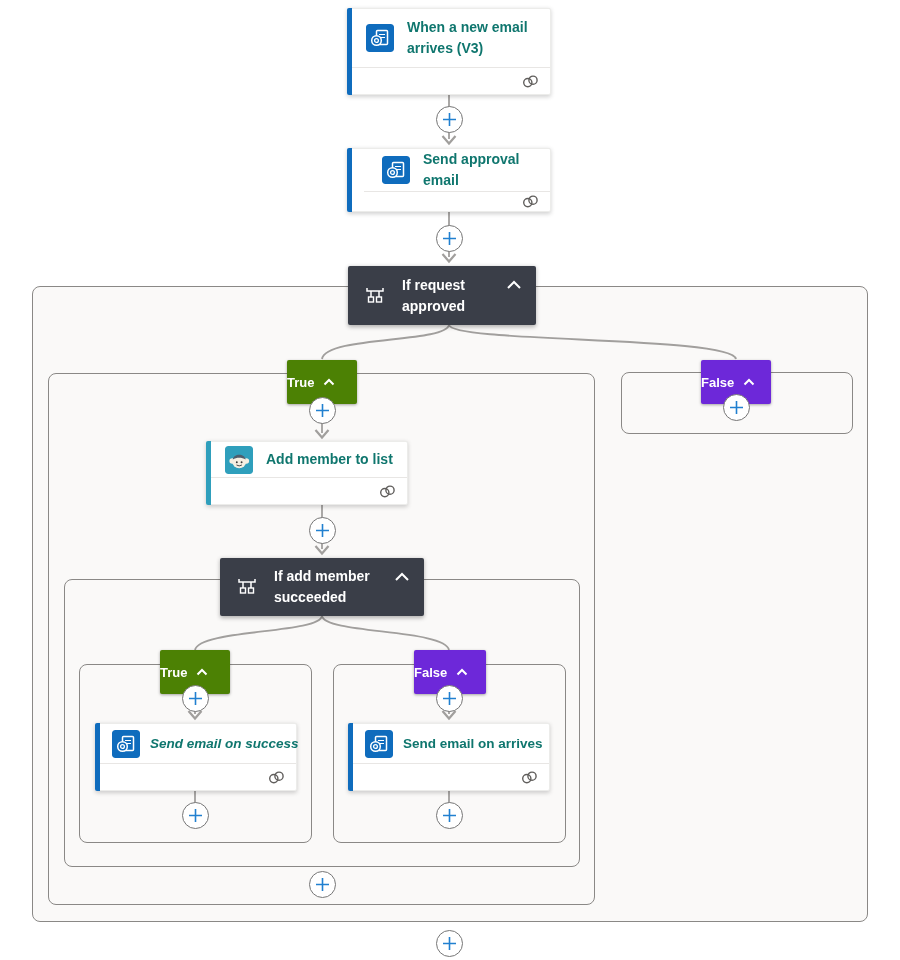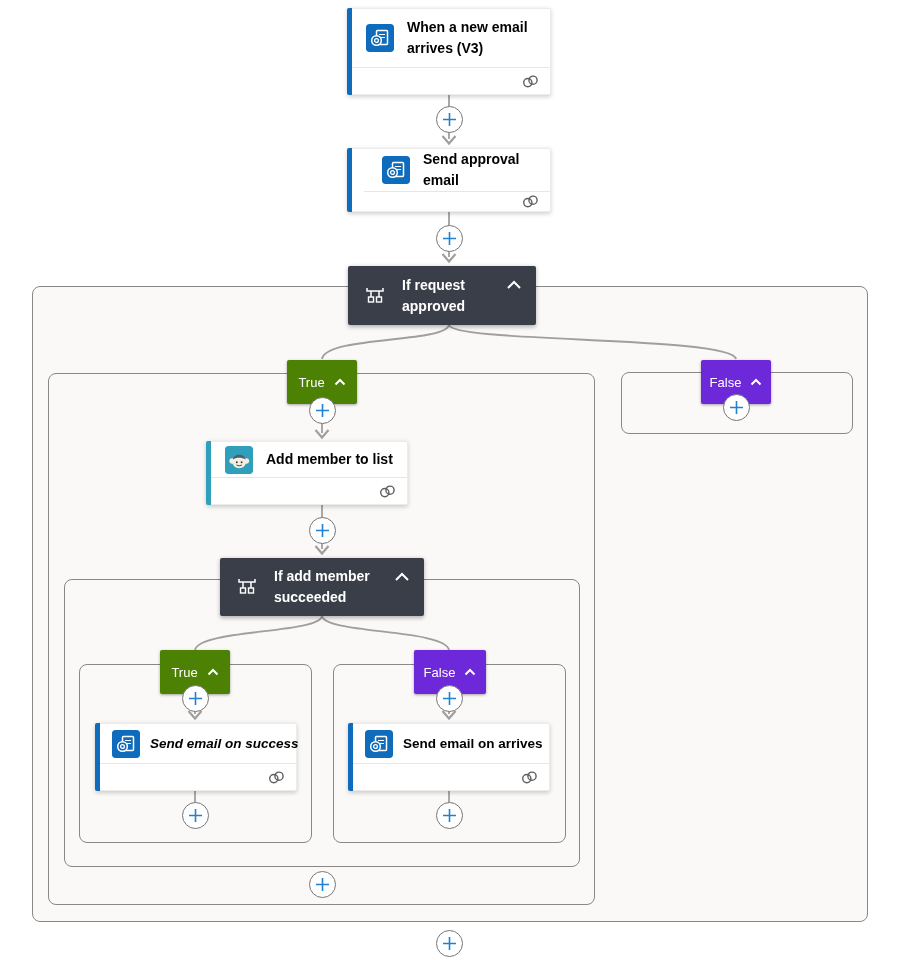--- a/index.html
+++ b/index.html
@@ -17,37 +17,37 @@
   
   .card { position:absolute; z-index:5; background:#ffffff; border:1px solid #ececea;
           border-radius:2px; box-shadow:0 1.6px 4px rgba(0,0,0,.18);
           box-sizing:border-box; display:flex; flex-direction:column; cursor:pointer; }
   .card .accent { position:absolute; left:-1px; top:-1px; bottom:-1px; width:5px;
                   border-radius:2px 0 0 2px; }
   .accent-outlook { background:#0f6cbd; }
   .accent-mailchimp { background:#2f9fbc; }
   .card-main { flex:1; display:flex; align-items:center; padding-left:18px; gap:13px; }
   .app-icon { width:28px; height:28px; flex:0 0 auto; border-radius:3px; }
-  .card-title { font-size:14px; font-weight:700; color:#000000; line-height:21px; padding-right:6px; }
+  .card-title { font-size:14px; font-weight:700; color:#0f766e; line-height:21px; padding-right:6px; }
   .title-wrap { max-width:132px; }
   .title-nowrap { white-space:nowrap; font-size:13.5px; }
   .card-footer { height:26px; border-top:1px solid #e8e6e4; display:flex; align-items:center;
                  justify-content:flex-end; padding-right:10px; }
 
   
   .cond-card { position:absolute; z-index:5; background:#3a3e48; border-radius:2px;
                box-shadow:0 1.6px 4px rgba(0,0,0,.3); color:#fff; display:flex;
                align-items:center; padding-left:15px; box-sizing:border-box; cursor:pointer; }
   .cond-title { font-size:14px; font-weight:700; line-height:21px; margin-left:15px; max-width:118px; }
   .cond-chev { position:absolute; top:14px; right:14px; cursor:pointer; }
 
   
   .badge { position:absolute; z-index:6; height:44px; border-radius:2px; color:#fff;
-           font-size:13px; font-weight:400; display:flex; align-items:center;
-           justify-content:center; gap:9px; box-shadow:0 1px 3px rgba(0,0,0,.35);
+           font-size:13px; font-weight:700; display:flex; align-items:center;
+           justify-content:flex-start; gap:9px; box-shadow:0 1px 3px rgba(0,0,0,.35);
            box-sizing:border-box; cursor:pointer; }
   .badge-true  { background:#4c8104; }
   .badge-false { background:#6d28d9; }
 
   
   .plus-btn { position:absolute; z-index:6; width:27px; height:27px; border-radius:50%;
               background:#ffffff; border:1px solid #767676; box-sizing:border-box;
               display:flex; align-items:center; justify-content:center; cursor:pointer; }
 </style>
 </head>

